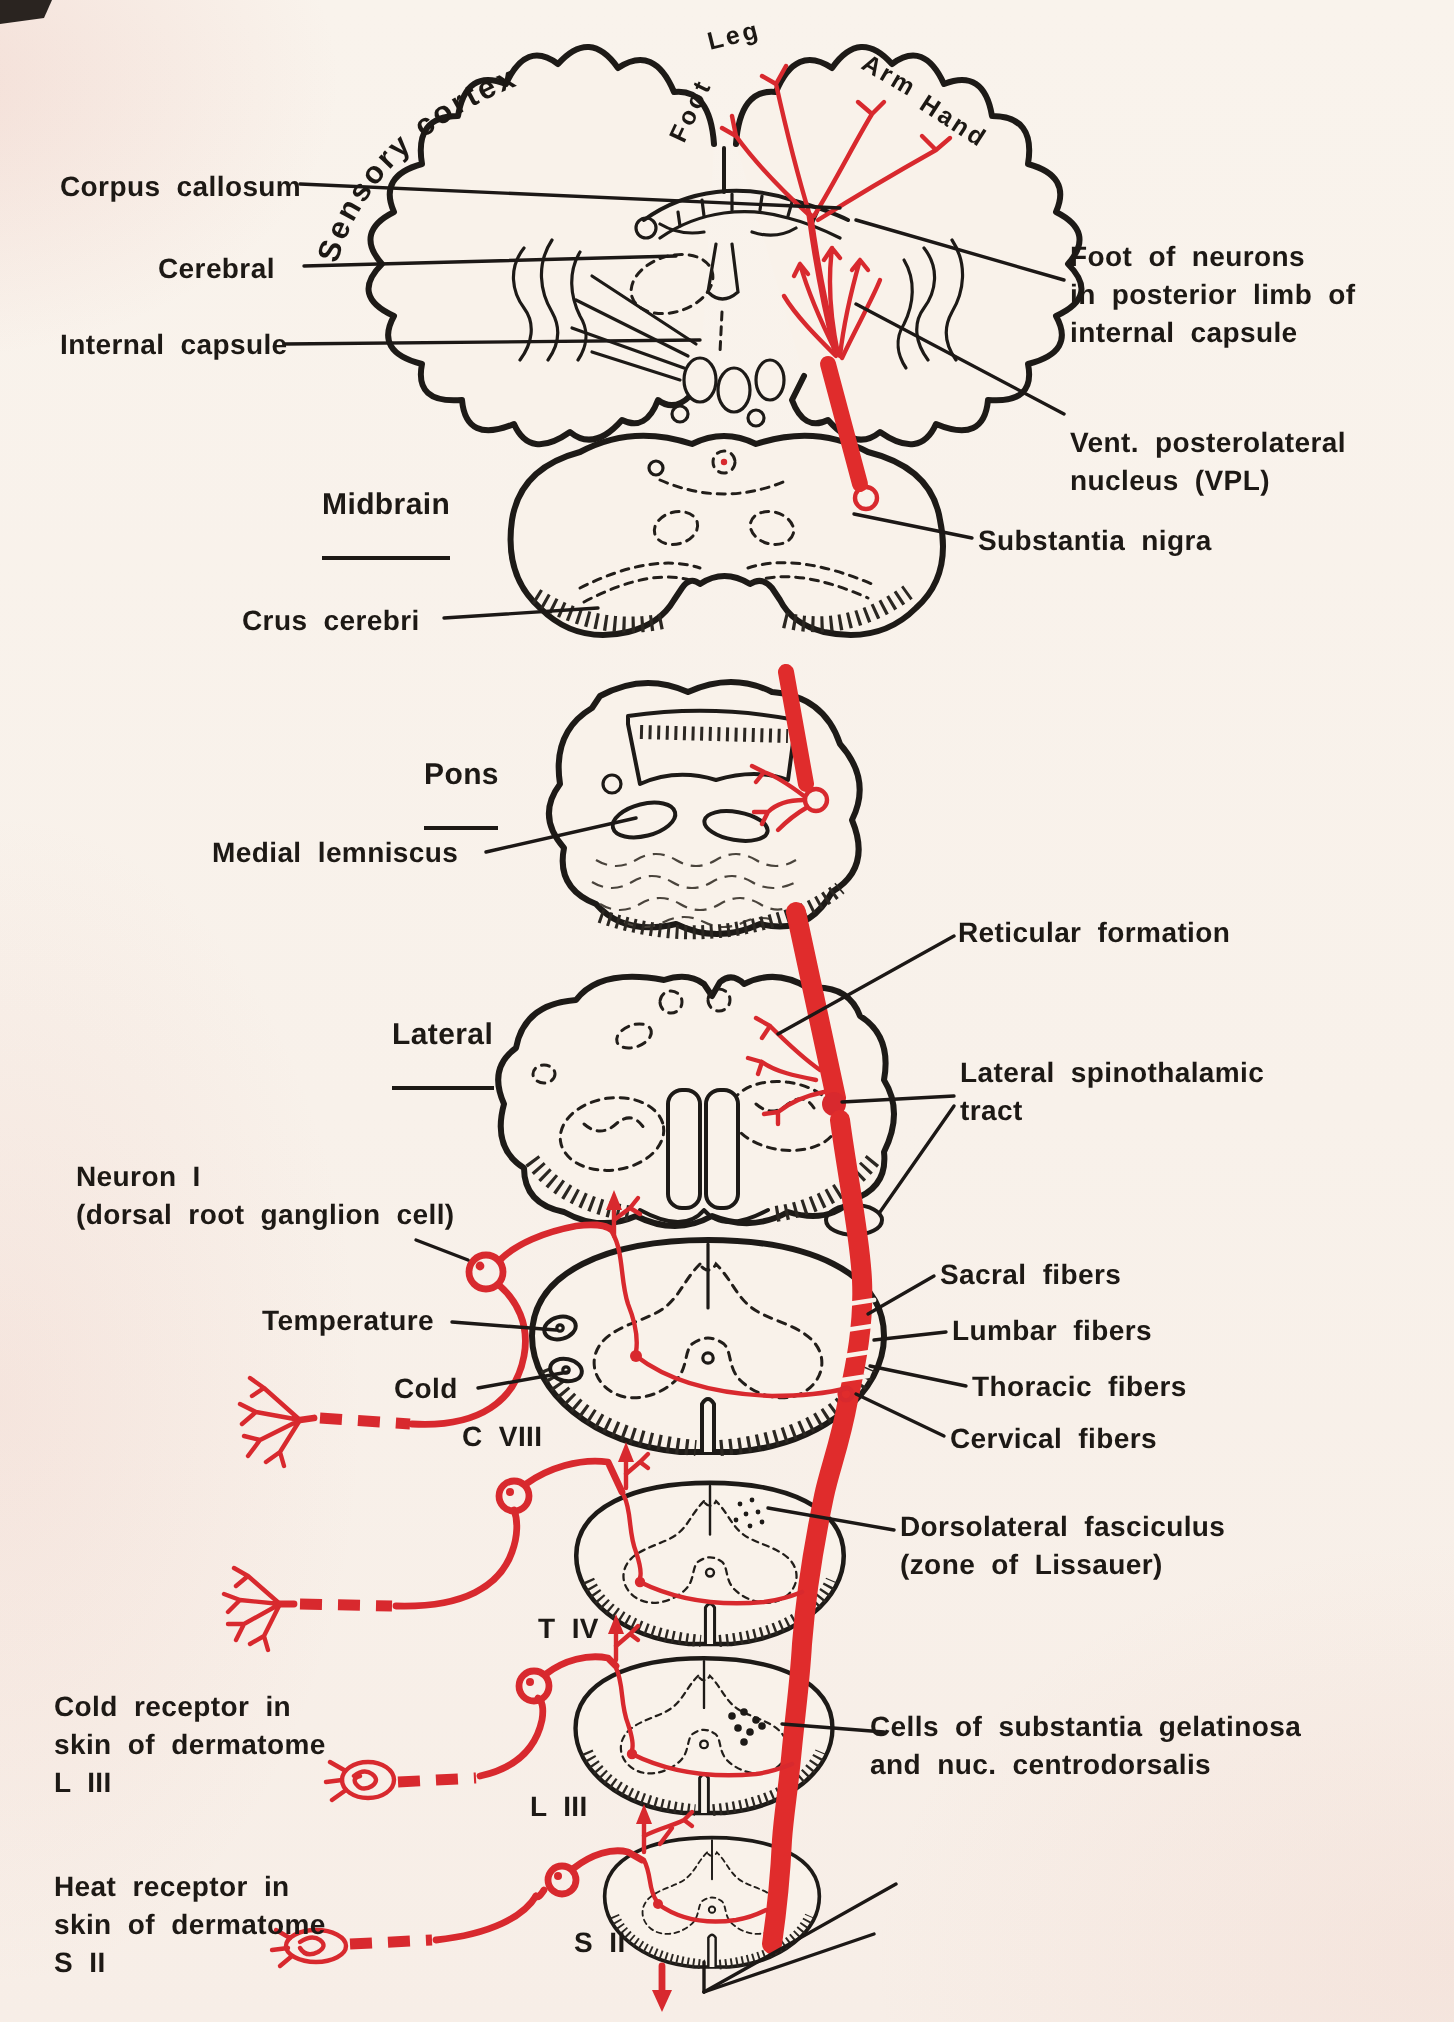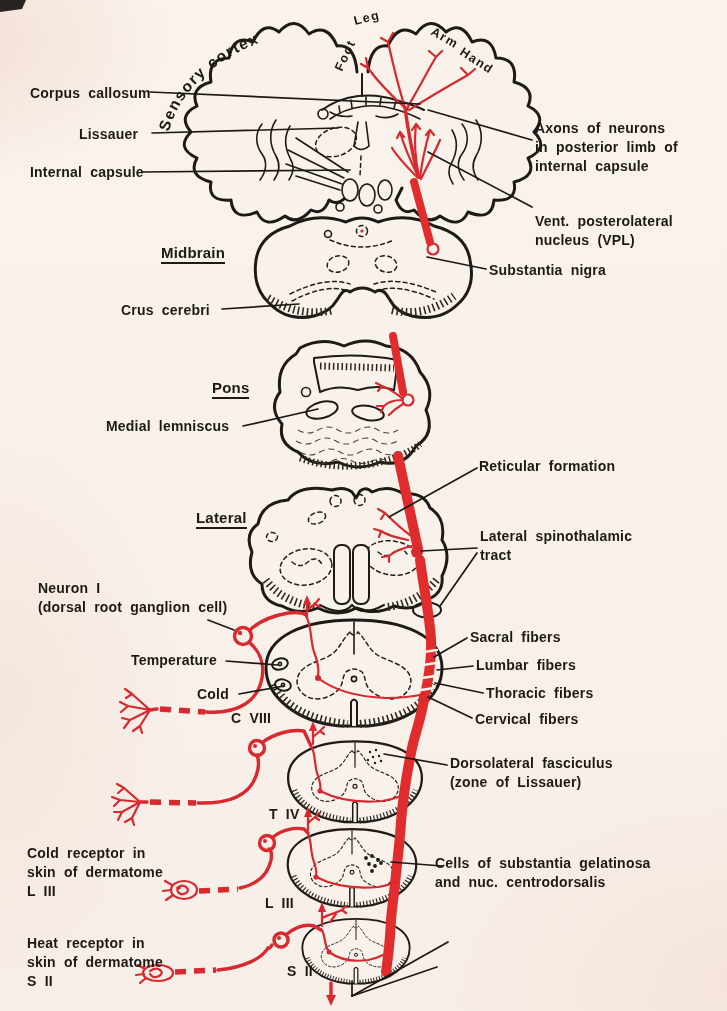--- a/index.html
+++ b/index.html
@@ -11,21 +11,21 @@
       radial-gradient(ellipse 420px 300px at 730px 980px, rgba(228,170,158,.15), transparent 70%),
       linear-gradient(180deg,#f9f3ec 0%,#f8f1ea 55%,#f7eee7 100%);
     font-family:"Liberation Sans", sans-serif;
   }
   svg{position:absolute;left:0;top:0;}
   .lbl{
     position:absolute;color:#1d1915;font-size:14px;font-weight:bold;
     line-height:19px;white-space:pre-line;letter-spacing:.2px;word-spacing:4px;
   }
   .lbl.sec{font-size:15px;}
-  .lbl.sec span{border-bottom:2px solid #1d1915;padding-bottom:1px;}
+  .lbl.sec span{border-bottom:2px solid #1d1915;padding-bottom:17px;}
   
   .o3{stroke:#1d1a17;stroke-width:3;fill:none;stroke-linecap:round;stroke-linejoin:round;}
   .o2{stroke:#1d1a17;stroke-width:2;fill:none;stroke-linecap:round;stroke-linejoin:round;}
   .o16{stroke:#1d1a17;stroke-width:1.6;fill:none;stroke-linecap:round;}
   .dash{stroke:#221e1a;stroke-width:1.5;fill:none;stroke-dasharray:4 3.4;stroke-linecap:round;}
   .scrib{stroke:#4a443c;stroke-width:1.1;fill:none;stroke-dasharray:6 4;}
   .hatch{stroke:#2b2722;stroke-width:8;fill:none;stroke-dasharray:1.6 3;}
   .hatch2{stroke:#2b2722;stroke-width:7;fill:none;stroke-dasharray:1.5 2.8;}
   .leader{stroke:#1c1816;stroke-width:1.7;stroke-linecap:round;}
   .red2{stroke:#d8292e;stroke-width:2.2;fill:none;stroke-linecap:round;stroke-linejoin:round;}
@@ -340,23 +340,23 @@
     <line class="leader" x1="472" y1="718" x2="428" y2="697"></line>
     <line class="leader" x1="447" y1="765" x2="384" y2="754"></line>
     <line class="leader" x1="442" y1="866" x2="391" y2="862"></line>
     <line class="leader" x1="352" y1="981" x2="352" y2="996"></line>
     <line class="leader" x1="352" y1="996" x2="437" y2="967"></line>
     <line class="leader" x1="352" y1="996" x2="448" y2="942"></line>
   </g>
 </svg>
 
   <div class="lbl" style="left:30px;top:84px">Corpus callosum</div>
-  <div class="lbl" style="left:79px;top:125px">Lissauer</div>
+  <div class="lbl" style="left:79px;top:125px">Cerebral</div>
   <div class="lbl" style="left:30px;top:163px">Internal capsule</div>
-  <div class="lbl" style="left:535px;top:119px">Axons of neurons
+  <div class="lbl" style="left:535px;top:119px">Foot of neurons
 in posterior limb of
 internal capsule</div>
   <div class="lbl" style="left:535px;top:212px">Vent. posterolateral
 nucleus (VPL)</div>
   <div class="lbl sec" style="left:161px;top:243px"><span>Midbrain</span></div>
   <div class="lbl" style="left:489px;top:261px">Substantia nigra</div>
   <div class="lbl" style="left:121px;top:301px">Crus cerebri</div>
   <div class="lbl sec" style="left:212px;top:378px"><span>Pons</span></div>
   <div class="lbl" style="left:106px;top:417px">Medial lemniscus</div>
   <div class="lbl" style="left:479px;top:457px">Reticular formation</div>

